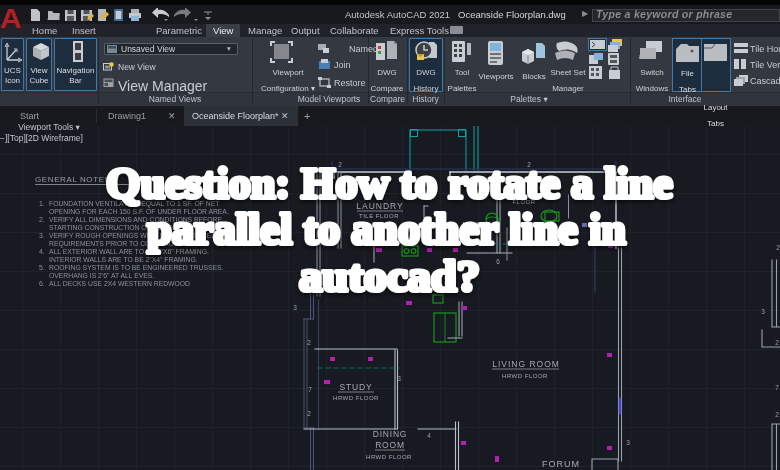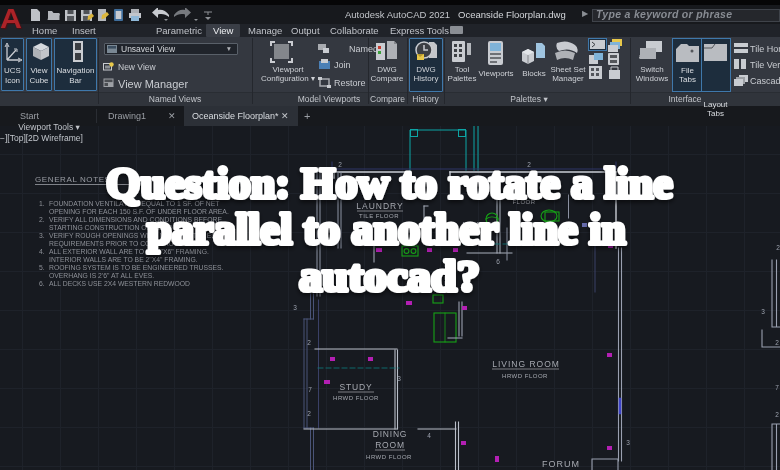--- a/index.html
+++ b/index.html
@@ -16,21 +16,21 @@
   background-image:
     linear-gradient(#1e222a 1px, transparent 1px),
     linear-gradient(90deg,#1e222a 1px, transparent 1px);
   background-size:38px 39px; background-position:-16px 28px; }
 .tab { position:absolute; top:24px; height:13px; line-height:13px; font-size:9.5px; color:#c0c3c9; }
 .tab.active { background:#3a3e46; color:#eceef1; padding:0 7px; border-radius:1px; }
 .plabel { position:absolute; top:94px; font-size:8.5px; color:#c2c5ca; white-space:nowrap; }
 .sep { position:absolute; top:38px; height:66px; width:1px; background:#24272d; }
 .bbtn { position:absolute; border:1px solid #3f78ab; background:#1d2d3d; border-radius:1px; }
 .blab { position:absolute; font-size:8px; color:#dbdee2; text-align:center; line-height:9.5px; white-space:nowrap; }
-.glab { position:absolute; font-size:8px; color:#ced1d6; text-align:center; line-height:9px; white-space:nowrap; }
+.glab { position:absolute; font-size:8px; color:#ced1d6; text-align:center; line-height:16px; white-space:nowrap; }
 .ftab { position:absolute; top:106px; height:20px; line-height:20px; font-size:9px; color:#9a9ea4; }
 </style>
 </head>
 <body>
 <div id="topstrip" class="abs"></div>
 <div id="titlebar" class="abs"></div>
 <div id="tabrow" class="abs"></div>
 <div id="ribbon" class="abs"></div>
 <div id="labels" class="abs"></div>
 <div id="filetabs" class="abs"></div>
@@ -133,21 +133,21 @@
     <rect x="0.5" y="1.5" width="8" height="6.5" fill="none" stroke="#c9ccd1"></rect>
     <circle cx="8.5" cy="2.5" r="2.2" fill="#e8c84a"></circle>
     <rect x="2" y="3.5" width="5" height="3" fill="#8a8e93"></rect>
   </svg>
 <div class="abs" style="left:118px;top:62px;font-size:8.5px;color:#c9ccd1;">New View</div>
 <svg class="abs" style="left:103px;top:78px" width="12" height="10" viewBox="0 0 12 10">
     <rect x="0.5" y="0.5" width="10" height="8.5" fill="#9da0a5"></rect>
     <rect x="1.5" y="1.5" width="8" height="2.6" fill="#4a4d52"></rect>
     <rect x="1.5" y="5" width="3.5" height="3" fill="#4a4d52"></rect>
   </svg>
-<div class="abs" style="left:118px;top:78px;font-size:11px;color:#c9ccd1;">View Manager</div>
+<div class="abs" style="left:118px;top:78px;font-size:14px;color:#c9ccd1;">View Manager</div>
 <div class="plabel" style="left:98px;width:154px;text-align:center;">Named Views</div>
 
 <svg class="abs" style="left:270px;top:41px" width="23" height="22" viewBox="0 0 23 22">
  <rect x="4" y="3" width="15" height="15" fill="#84878c"></rect>
  <g fill="#caccd1">
       <rect x="0" y="0" width="5" height="2"></rect>
       <rect x="0" y="0" width="2" height="5"></rect>
       <rect x="18" y="0" width="5" height="2"></rect>
       <rect x="21" y="0" width="2" height="5"></rect>
       <rect x="0" y="20" width="5" height="2"></rect>

